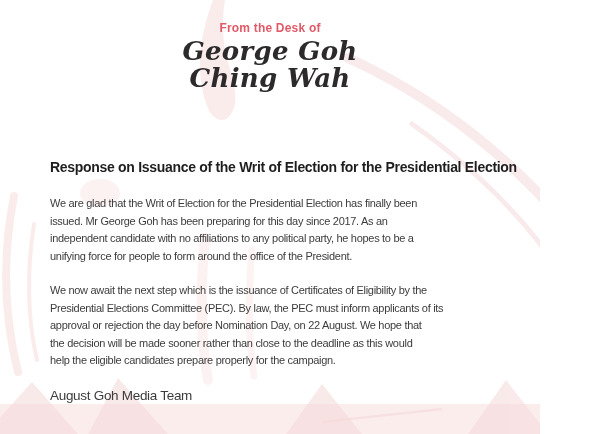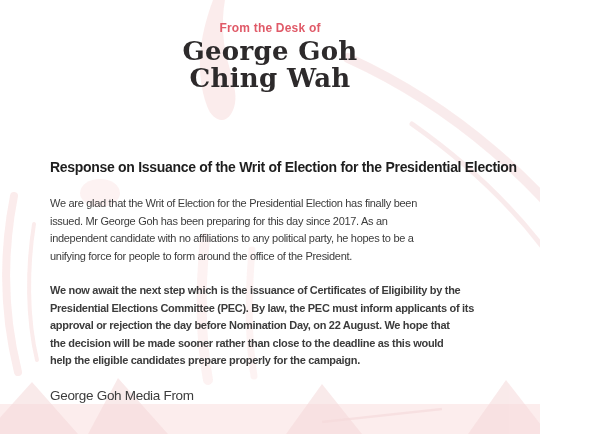--- a/index.html
+++ b/index.html
@@ -37,20 +37,21 @@
     color: var(--accent, #e05a68);
   }
   .name {
     margin-top: 3px;
     font-family: "DejaVu Serif", "Liberation Serif", serif;
     font-weight: 600;
     font-size: 26px;
     line-height: 27px;
     letter-spacing: 0.3px;
     color: var(--name-text, #2d2a2b);
+    font-style: italic;
   }
   .letter {
     position: absolute;
     left: 50px;
     top: 158px;
     width: 525px;
   }
   .title {
     margin: 0;
     font-size: 14px;
@@ -62,21 +63,20 @@
   .para {
     margin: 19px 0 0 0;
     font-size: 11px;
     line-height: 17.5px;
     letter-spacing: -0.3px;
     color: var(--body-text, #3c3c3c);
     white-space: pre-line;
   }
   .para + .para {
     margin-top: 17px;
-    font-weight: bold;
   }
   .signature {
     margin: 17px 0 0 0;
     font-size: 13.5px;
     line-height: 17.5px;
     letter-spacing: -0.3px;
     color: var(--body-text, #3c3c3c);
   }
 </style>
 </head>
@@ -128,16 +128,16 @@
     <h1 class="title">Response on Issuance of the Writ of Election for the Presidential Election</h1>
     <p class="para">We are glad that the Writ of Election for the Presidential Election has finally been
 issued. Mr George Goh has been preparing for this day since 2017. As an
 independent candidate with no affiliations to any political party, he hopes to be a
 unifying force for people to form around the office of the President.</p>
     <p class="para">We now await the next step which is the issuance of Certificates of Eligibility by the
 Presidential Elections Committee (PEC). By law, the PEC must inform applicants of its
 approval or rejection the day before Nomination Day, on 22 August. We hope that
 the decision will be made sooner rather than close to the deadline as this would
 help the eligible candidates prepare properly for the campaign.</p>
-    <p class="signature">George Goh Media From</p>
+    <p class="signature">August Goh Media Team</p>
   </main>
 
 </div>
 
 </body></html>

